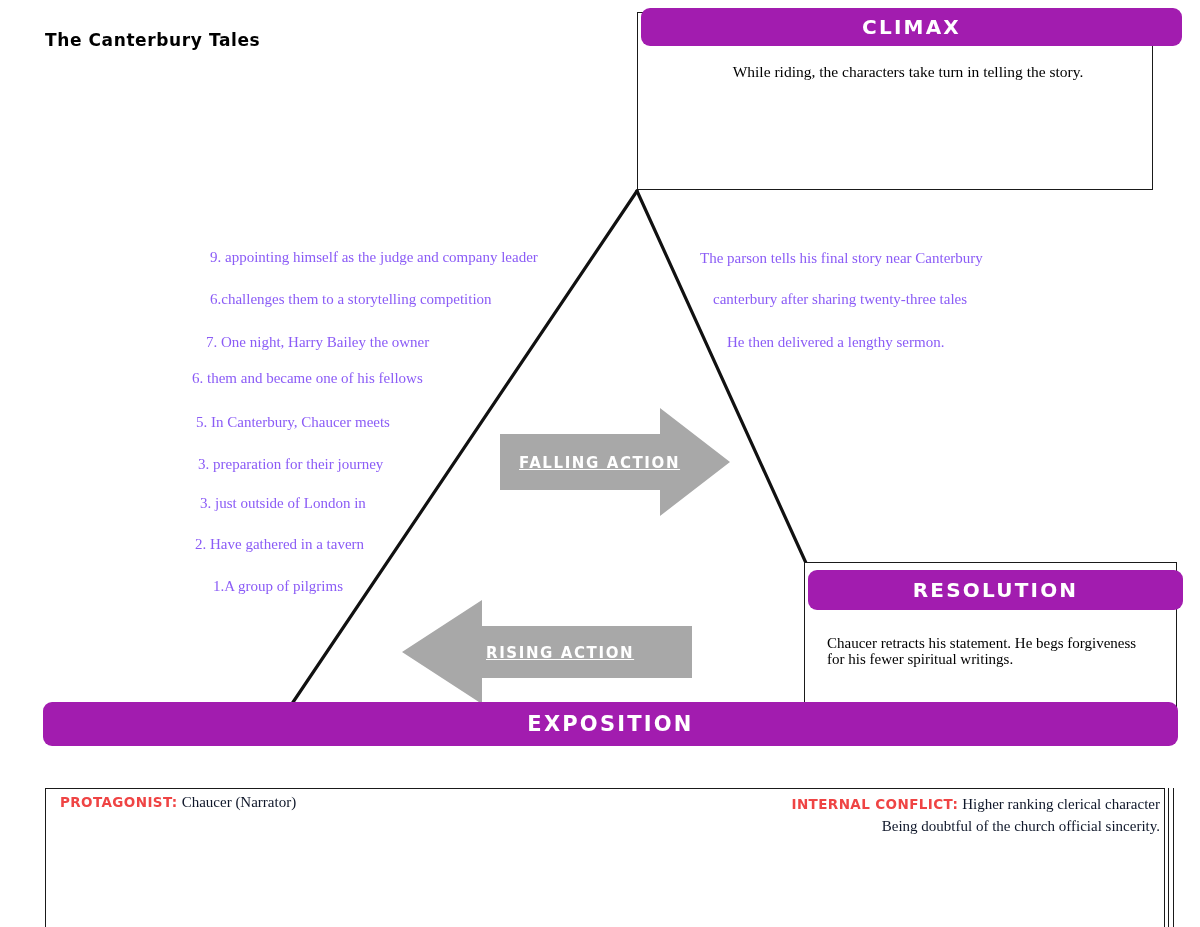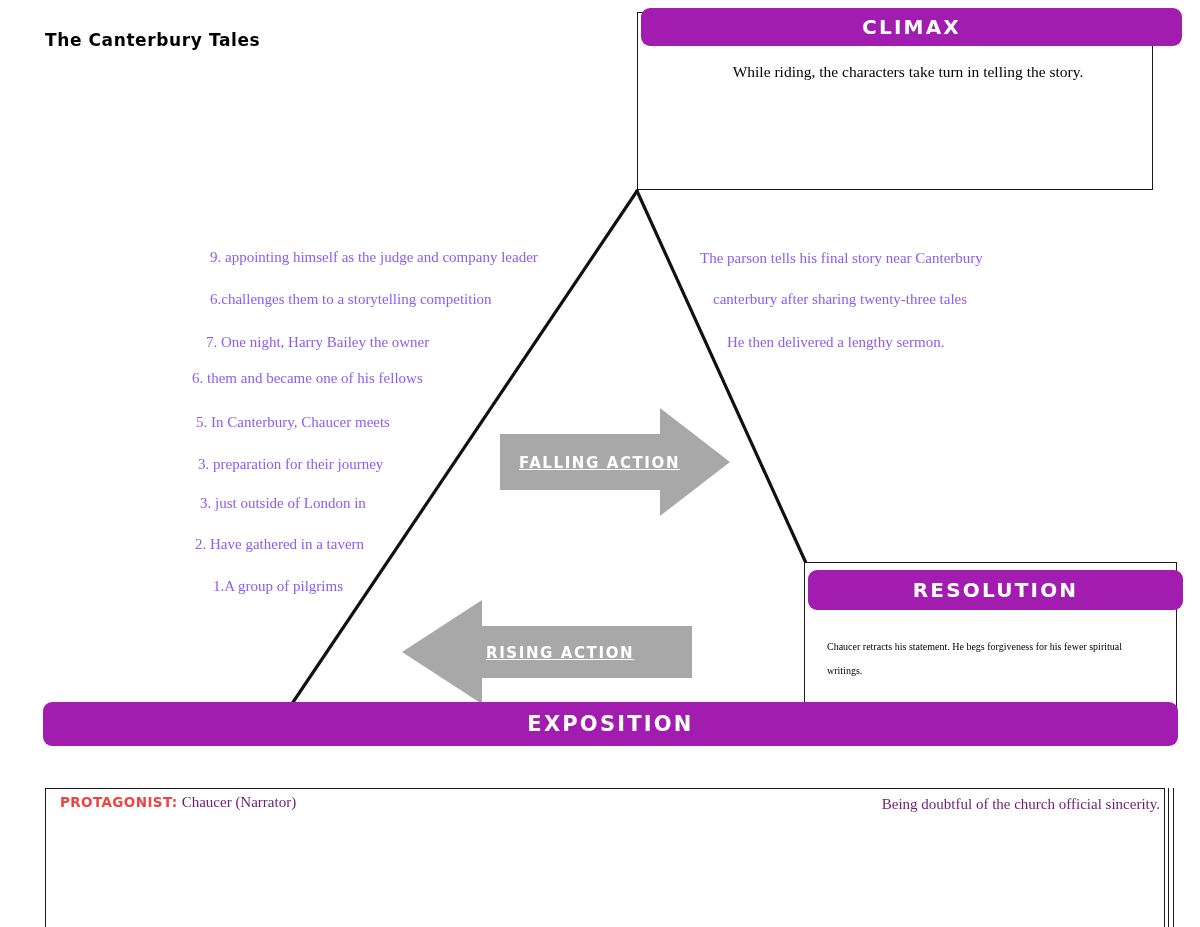--- a/index.html
+++ b/index.html
@@ -55,21 +55,21 @@
   }
 
   
   #climax-body  { left: 637px; top: 12px;  width: 516px; height: 178px; }
   #climax-head  { left: 641px; top: 8px;   width: 541px; height: 38px;  font-size: 20px; }
   #climax-text  { left: 678px; top: 63px;  width: 460px; font-size: 15.5px; text-align: center; }
 
   
   #resolution-body { left: 804px; top: 562px; width: 373px; height: 163px; }
   #resolution-head { left: 808px; top: 558px; width: 375px; height: 40px; font-size: 20px; margin-top: 12px; }
-  #resolution-text { left: 827px; top: 635px; width: 330px; font-size: 10px; line-height: 24px; }
+  #resolution-text { left: 827px; top: 635px; width: 330px; font-size: 15px; line-height: 16px; }
 
   
   #exposition-head {
     left: 43px; top: 702px; width: 1135px; height: 44px;
     font-size: 21px;
   }
 
   
   #bottom-box {
     position: absolute;
@@ -88,21 +88,21 @@
   .field-label {
     font-family: "DejaVu Sans", sans-serif;
     font-weight: bold;
     font-size: 13.5px;
     letter-spacing: 0.4px;
     color: #ef4444;
   }
   .field-value {
     font-family: "Liberation Serif", serif;
     font-size: 15px;
-    color: #701a75;
+    color: #0f172a;
   }
   #protagonist-row {
     position: absolute;
     left: 60px; top: 793px;
     white-space: nowrap;
   }
   #conflict-block {
     position: absolute;
     right: 40px; top: 793px;
     text-align: right;
@@ -192,16 +192,20 @@
 
   <div id="bottom-box"></div>
   <div id="bottom-box-edge"></div>
 
   <div id="protagonist-row">
     <span class="field-label">PROTAGONIST:</span>
     <span class="field-value">Chaucer (Narrator)</span>
   </div>
 
   <div id="conflict-block">
+    <div>
+      <span class="field-label">INTERNAL CONFLICT:</span>
+      <span class="field-value">Higher ranking clerical character</span>
+    </div>
     <div class="field-value">Being doubtful of the church official sincerity.</div>
   </div>
 
 </div>
 
 </body></html>

